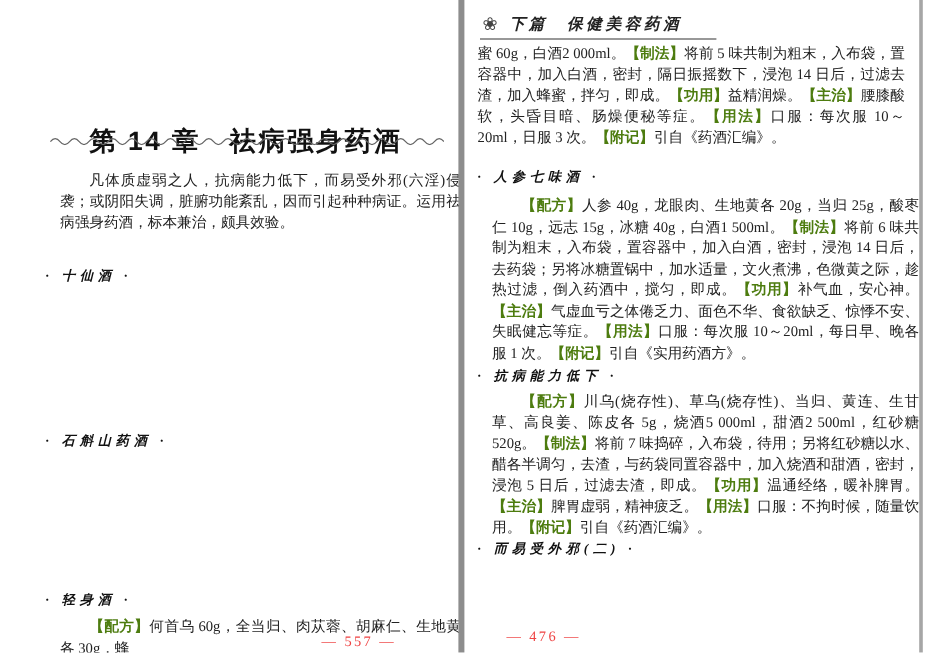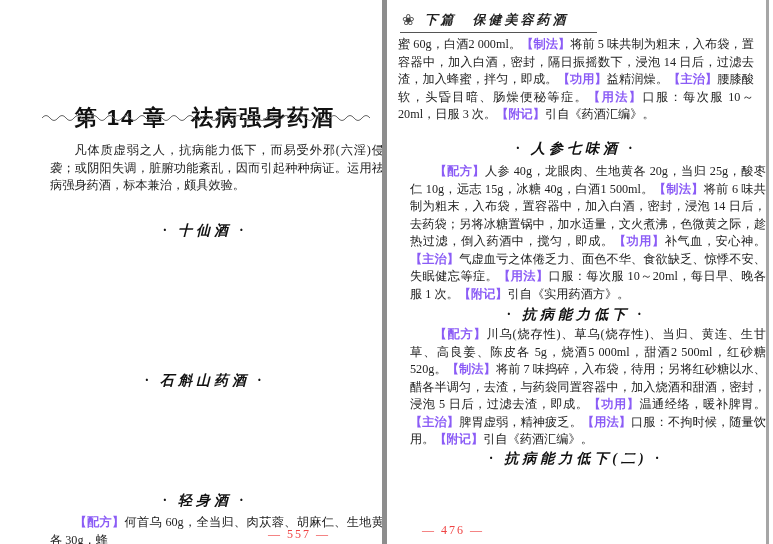--- a/index.html
+++ b/index.html
@@ -10,24 +10,24 @@
   .page-right{left:398px;width:356px;}
   .abs{position:absolute;left:0;width:100%;}
 
   .chapter-title{top:78px;text-align:center;font-family:"Liberation Sans","DejaVu Sans",sans-serif;
                  font-weight:bold;font-size:22px;letter-spacing:2px;color:#111;margin-top:25px;}
   .wave{top:112px;text-align:center;}
   .wave svg{display:block;margin:0 auto;}
 
   p.body{margin:0;font-size:12.2px;line-height:17.5px;text-align:justify;color:#222;}
   p.indent{text-indent:2em;margin-left:12px;}
-  b.tag{font-family:"Liberation Sans","DejaVu Sans",sans-serif;font-weight:bold;color:#8b5cf6;}
+  b.tag{font-family:"Liberation Sans","DejaVu Sans",sans-serif;font-weight:bold;color:#4d7c0f;}
 
-  .recipe-title{margin:0;text-align:center;font-style:italic;font-weight:bold;
-                font-size:14px;letter-spacing:4px;color:#111;}
+  .recipe-title{margin:0;text-align:left;font-style:italic;font-weight:bold;
+                font-size:11px;letter-spacing:4px;color:#111;}
 
   .pagenum{position:absolute;font-size:12px;letter-spacing:2px;color:#ef4444;white-space:nowrap;}
   .pagenum-left{top:527px;right:42px;left:auto;width:auto;}
   .pagenum-right{top:523px;left:24px;width:auto;}
 
   .running-head{top:10px;left:2px;width:auto;display:inline-block;
                 border-bottom:1.5px solid #555;padding:0 28px 3px 2px;}
   .running-head .flower{display:inline-block;font-size:15px;color:#444;margin-right:10px;
                         font-family:"DejaVu Sans",sans-serif;transform:translateY(1px);}
   .running-head .head-label{font-style:italic;font-weight:bold;font-size:13px;
@@ -48,21 +48,21 @@
     <div class="abs wave">
       <svg width="330" height="9" viewBox="0 0 330 9" aria-hidden="true">
         <path d="M2 6 Q6 1 10 6 T18 6 T26 6 T34 6 T42 6 T50 6 T58 6 T66 6 T74 6 T82 6 T90 6 T98 6 T106 6 T114 6 T122 6 T130 6 T138 6 T146 6 T154 6 T162 6 T170 6 T178 6 T186 6 T194 6 T202 6 T210 6 T218 6 T226 6 T234 6 T242 6 T250 6 T258 6 T266 6 T274 6 T282 6 T290 6 T298 6 T306 6 T314 6 T322 6 T330 6" fill="none" stroke="#666" stroke-width="1"></path>
       </svg>
     </div>
 
     <p class="abs body indent rich" style="top:142px">凡体质虚弱之人，抗病能力低下，而易受外邪(六淫)侵袭；或阴阳失调，脏腑功能紊乱，因而引起种种病证。运用祛病强身药酒，标本兼治，颇具效验。</p>
 
     <h2 class="abs recipe-title" style="top:222px">· 十仙酒 ·</h2>
 
-    <h2 class="abs recipe-title" style="top:372px">· 石斛山药酒 ·</h2>
+    <h2 class="abs recipe-title" style="top:360px">· 石斛山药酒 ·</h2>
 
     <h2 class="abs recipe-title" style="top:492px">· 轻身酒 ·</h2>
     <p class="abs body indent rich" style="top:514px"><b class="tag">【配方】</b>何首乌 60g，全当归、肉苁蓉、胡麻仁、生地黄各 30g，蜂</p>
 
     <div class="pagenum pagenum-left">— 557 —</div>
   </div>
 
   <div class="gutter"></div>
 
   <div class="page page-right">
@@ -72,19 +72,19 @@
     </div>
 
     <p class="abs body rich" style="top:36px">蜜 60g，白酒2 000ml。<b class="tag">【制法】</b>将前 5 味共制为粗末，入布袋，置容器中，加入白酒，密封，隔日振摇数下，浸泡 14 日后，过滤去渣，加入蜂蜜，拌匀，即成。<b class="tag">【功用】</b>益精润燥。<b class="tag">【主治】</b>腰膝酸软，头昏目暗、肠燥便秘等症。<b class="tag">【用法】</b>口服：每次服 10～20ml，日服 3 次。<b class="tag">【附记】</b>引自《药酒汇编》。</p>
 
     <h2 class="abs recipe-title" style="top:140px">· 人参七味酒 ·</h2>
     <p class="abs body indent rich" style="top:163px"><b class="tag">【配方】</b>人参 40g，龙眼肉、生地黄各 20g，当归 25g，酸枣仁 10g，远志 15g，冰糖 40g，白酒1 500ml。<b class="tag">【制法】</b>将前 6 味共制为粗末，入布袋，置容器中，加入白酒，密封，浸泡 14 日后，去药袋；另将冰糖置锅中，加水适量，文火煮沸，色微黄之际，趁热过滤，倒入药酒中，搅匀，即成。<b class="tag">【功用】</b>补气血，安心神。<b class="tag">【主治】</b>气虚血亏之体倦乏力、面色不华、食欲缺乏、惊悸不安、失眠健忘等症。<b class="tag">【用法】</b>口服：每次服 10～20ml，每日早、晚各服 1 次。<b class="tag">【附记】</b>引自《实用药酒方》。</p>
 
     <h2 class="abs recipe-title" style="top:306px">· 抗病能力低下 ·</h2>
     <p class="abs body indent rich" style="top:326px"><b class="tag">【配方】</b>川乌(烧存性)、草乌(烧存性)、当归、黄连、生甘草、高良姜、陈皮各 5g，烧酒5 000ml，甜酒2 500ml，红砂糖 520g。<b class="tag">【制法】</b>将前 7 味捣碎，入布袋，待用；另将红砂糖以水、醋各半调匀，去渣，与药袋同置容器中，加入烧酒和甜酒，密封，浸泡 5 日后，过滤去渣，即成。<b class="tag">【功用】</b>温通经络，暖补脾胃。<b class="tag">【主治】</b>脾胃虚弱，精神疲乏。<b class="tag">【用法】</b>口服：不拘时候，随量饮用。<b class="tag">【附记】</b>引自《药酒汇编》。</p>
 
-    <h2 class="abs recipe-title" style="top:450px">· 抗病能力低下(二) ·</h2>
+    <h2 class="abs recipe-title" style="top:450px">· 而易受外邪(二) ·</h2>
 
     <div class="pagenum pagenum-right">— 476 —</div>
   </div>
 
   <div class="edge-right"></div>
 </div>
 
 </body></html>

